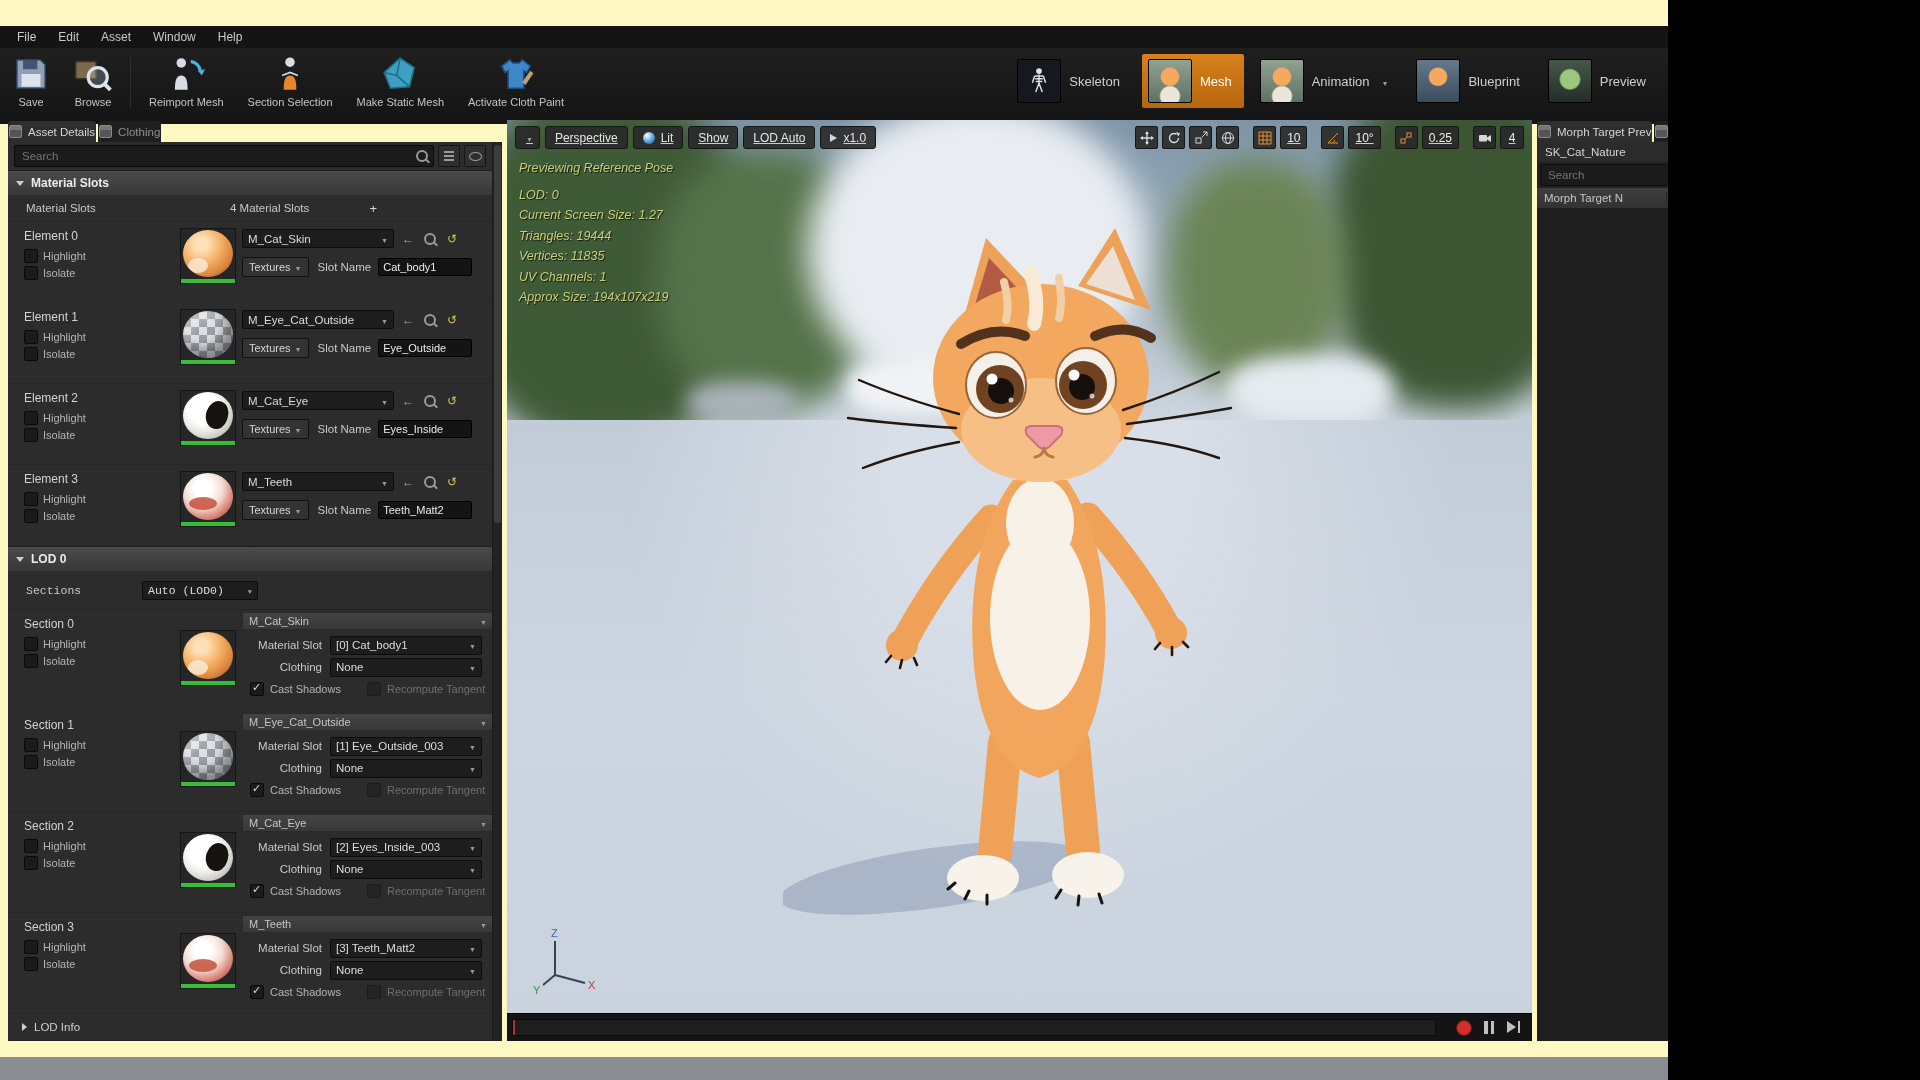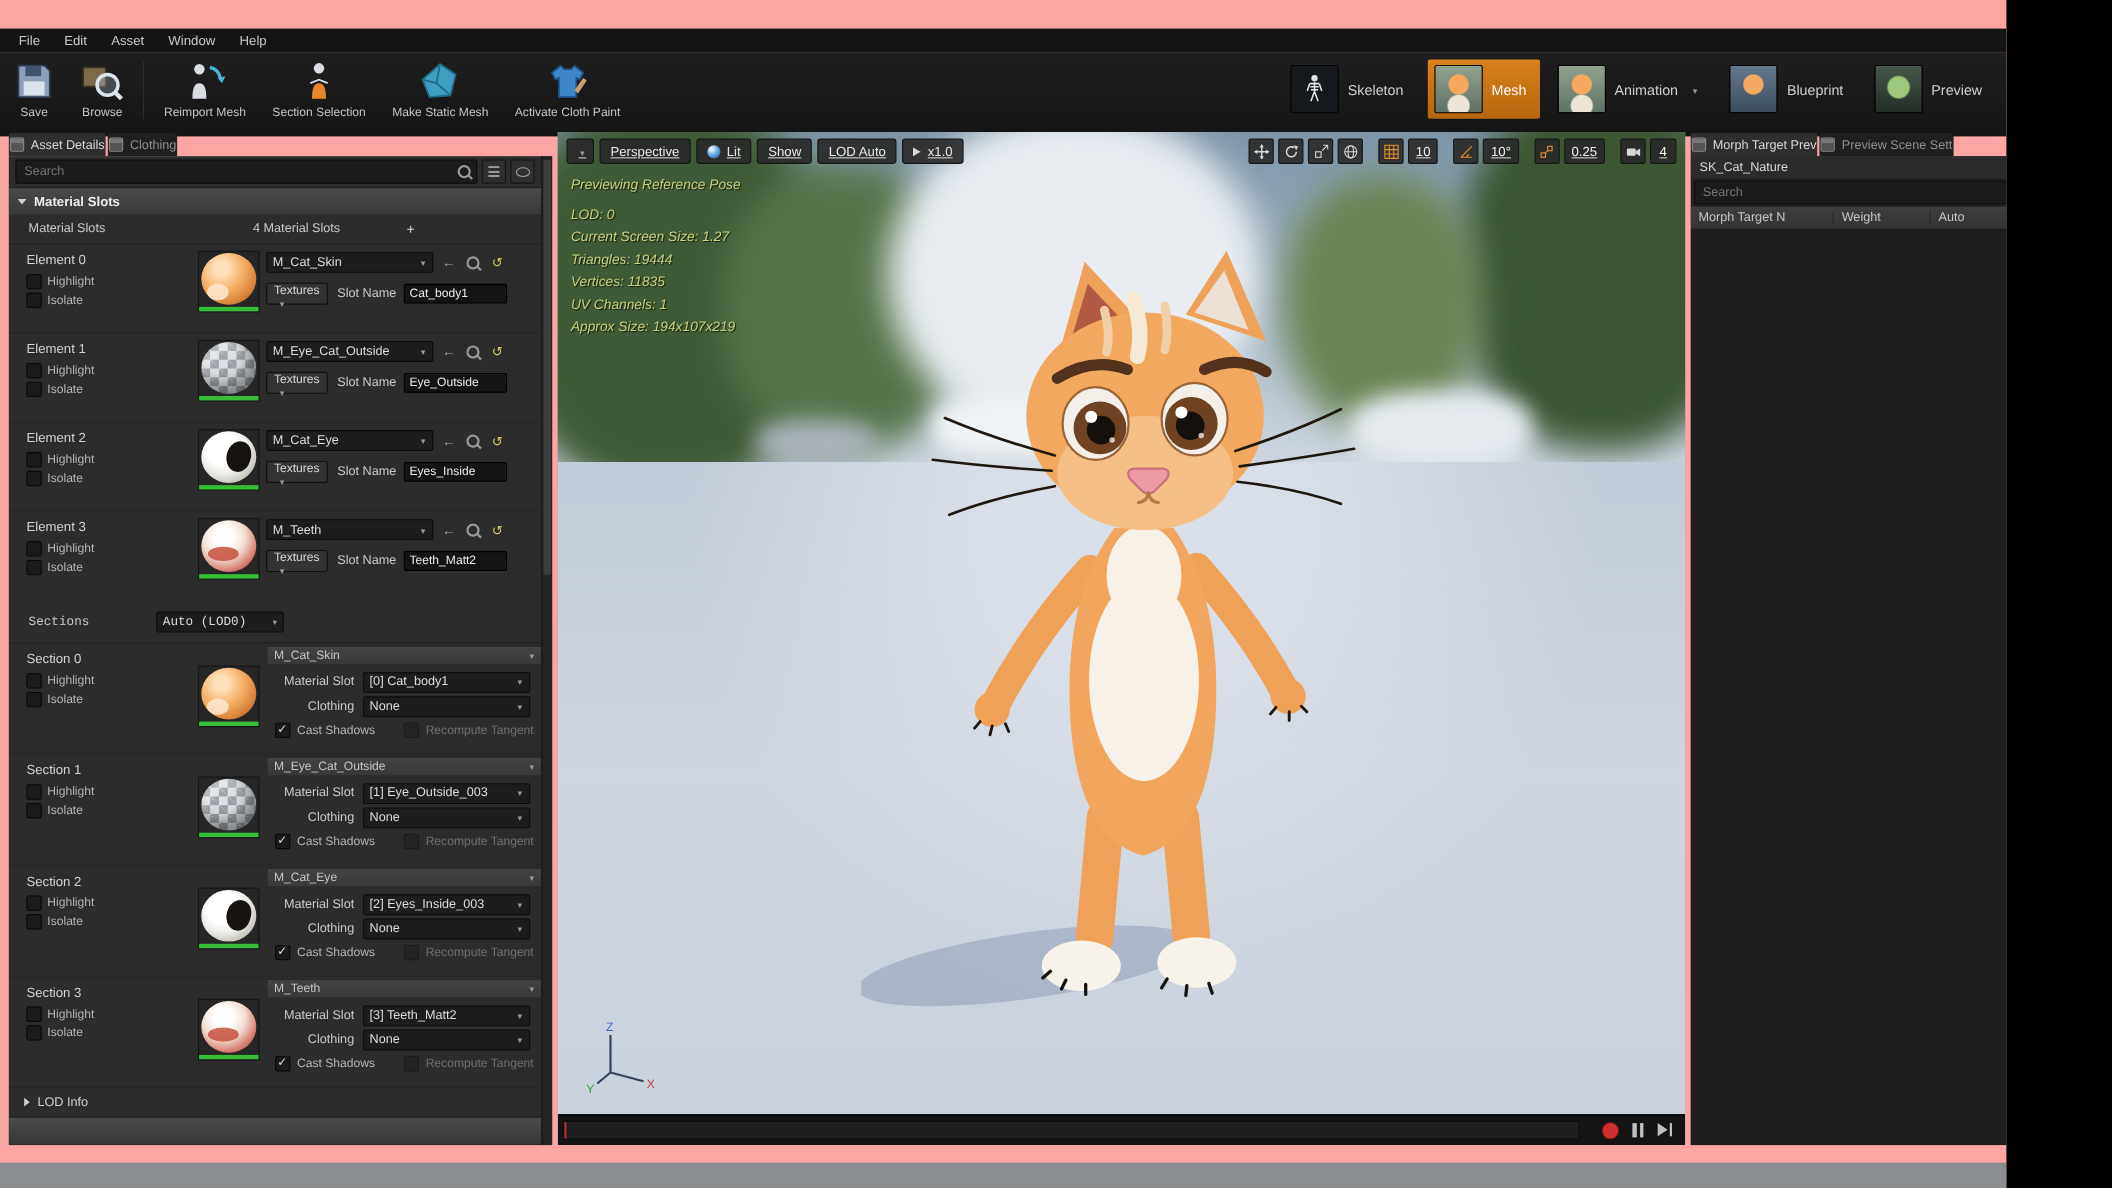--- a/index.html
+++ b/index.html
@@ -1,16 +1,16 @@
 <!DOCTYPE html>
 <html><head>
 <meta charset="utf-8">
 <style>
   html,body{margin:0;padding:0;background:#000;}
-  .screen{position:relative;width:1824px;height:1080px;background:#fca5a5;overflow:hidden;
+  .screen{position:relative;width:1668px;height:1080px;background:#fef9c3;overflow:hidden;
           font-family:"Liberation Sans",sans-serif;color:#ccc;-webkit-font-smoothing:antialiased;}
   
   .menubar{position:absolute;top:26px;left:0;right:0;height:22px;background:#141414;display:flex;align-items:center;padding-left:6px;}
   .menu-item{padding:0 11px;font-size:12px;color:#c9c9c9;line-height:22px;cursor:default;}
   
   .toolbar{position:absolute;top:48px;left:0;right:0;height:72px;background:linear-gradient(#1f1f1f,#141414);display:flex;align-items:flex-start;padding-top:4px;}
   .tbtn{display:flex;flex-direction:column;align-items:center;gap:2px;padding:2px 12px;}
   .tbtn svg{display:block}
   .tbtn .tlabel{font-size:11px;color:#c4c4c4;white-space:nowrap;}
   .tsep{width:1px;height:52px;background:#2e2e2e;margin:4px 6px 0 6px;}
@@ -88,21 +88,21 @@
   .dd{display:flex;align-items:center;background:#1d1d1d;border:1px solid #0c0c0c;border-radius:2px;height:19px;padding:0 5px;font-size:11.5px;color:#dcdcdc;box-sizing:border-box;}
   .dd .ddtext{overflow:hidden;white-space:nowrap;flex:1;}
   .i-dd{margin-left:4px;}
   .i-dd::after{content:"▼";font-size:7px;color:#9a9a9a;}
   .dd.mat{width:152px;}
   .dd.wide{width:152px;}
   .mini{width:16px;height:16px;display:flex;align-items:center;justify-content:center;flex:none;}
   .i-arrowl::after{content:"←";color:#a8a8a8;font-size:12px;}
   .i-reset::after{content:"↺";color:#d2c35e;font-size:12px;}
   .r2{display:flex;align-items:center;gap:7px;margin-top:9px;}
-  .btn-tex{display:flex;height:18px;background:#333;border:1px solid #101010;border-radius:2px;padding:0 6px;font-size:11px;color:#d6d6d6;flex-direction:column;}
+  .btn-tex{display:flex;align-items:center;height:18px;background:#333;border:1px solid #101010;border-radius:2px;padding:0 6px;font-size:11px;color:#d6d6d6;}
   .slbl{font-size:11.5px;color:#c9c9c9;margin-left:2px;}
   .tin{width:84px;height:16px;background:#141414;border:1px solid #000;border-radius:2px;color:#eaeaea;font-size:11px;padding:0 4px;font-family:"Liberation Sans",sans-serif;}
   .secr{flex:1;position:relative;padding-right:8px;}
   .shead{margin-left:64px;margin-top:2px;height:16px;background:linear-gradient(#434343,#383838);border:1px solid #2a2a2a;display:flex;align-items:center;padding:0 6px;font-size:11px;color:#c6c6c6;}
   .shead .i-dd{margin-left:auto;}
   .srows{margin-left:64px;margin-top:4px;}
   .prow{display:flex;align-items:center;height:22px;}
   .plbl{width:80px;text-align:right;font-size:11.5px;color:#c9c9c9;margin-right:8px;flex:none;}
   .chks{display:flex;align-items:center;gap:6px;height:22px;margin-left:8px;}
   .chks .gap{width:14px;}
@@ -446,20 +446,24 @@
                     <span>Textures</span>
                     <span class="i-dd"></span>
                   </div>
                 <span class="slbl">Slot Name</span>
                 <input class="tin" value="Teeth_Matt2" style="">
               </div>
             </div>
           </div>
         </div>
 
+        <div class="cathdr">
+          <span class="exp-down"></span>
+          <span>LOD 0</span>
+        </div>
         <div class="sectionsrow">
           <span class="plbl2">Sections</span>
           <div class="dd auto">
               <span class="ddtext">Auto (LOD0)</span>
               <span class="i-dd"></span>
             </div>
         </div>
 
         <div class="sec">
           <div class="col-l">

